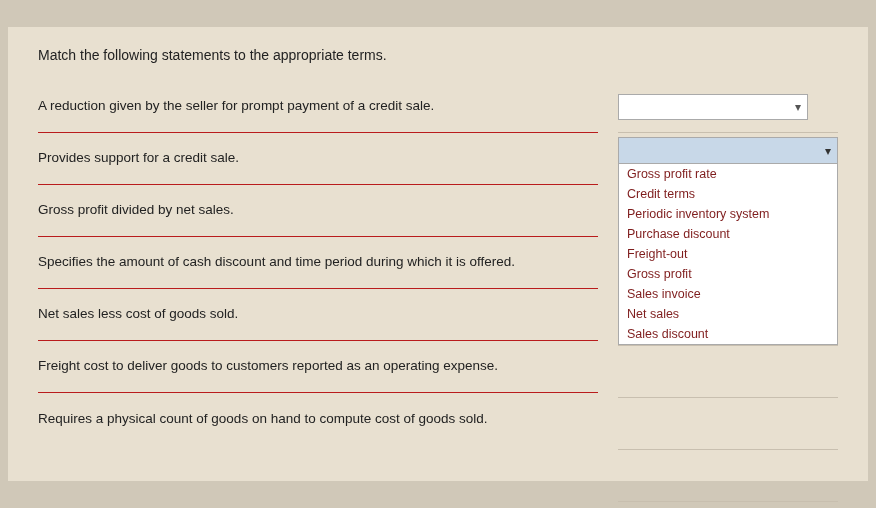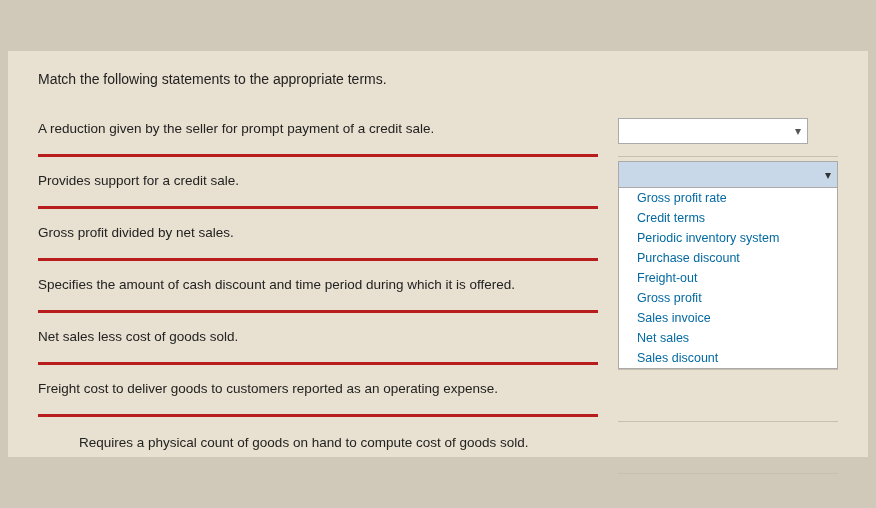--- a/index.html
+++ b/index.html
@@ -14,21 +14,21 @@
       width: 876px;
       height: 508px;
       display: flex;
       align-items: center;
       justify-content: center;
     }
 
     .container {
       background-color: #e8e0d0;
       width: 860px;
-      height: 406px;
+      height: 454px;
       padding: 20px 30px;
       position: relative;
     }
 
     .instruction {
       font-size: 14px;
       color: #222;
       margin-bottom: 18px;
       font-weight: 400;
     }
@@ -42,27 +42,26 @@
       flex: 1;
       display: flex;
       flex-direction: column;
       gap: 0;
     }
 
     .statement-row {
       display: flex;
       align-items: center;
       min-height: 52px;
-      border-bottom: 3px solid #b91c1c;
+      border-bottom: 1px solid #b91c1c;
       padding: 8px 0;
     }
 
     .statement-row:last-child {
       border-bottom: none;
-      margin-left: 41px;
     }
 
     .statement-text {
       font-size: 13.5px;
       color: #222;
       line-height: 1.4;
     }
 
     
     .open-dropdown {
@@ -87,23 +86,22 @@
       color: #333;
     }
 
     .dropdown-options {
       list-style: none;
     }
 
     .dropdown-options li {
       padding: 3px 8px;
       font-size: 12.5px;
-      color: #0369a1;
+      color: #7f1d1d;
       cursor: pointer;
-      margin-left: 10px;
     }
 
     
     .closed-dropdown {
       border: 1px solid #aaa;
       background: #fff;
       width: 190px;
       height: 26px;
       display: flex;
       align-items: center;

